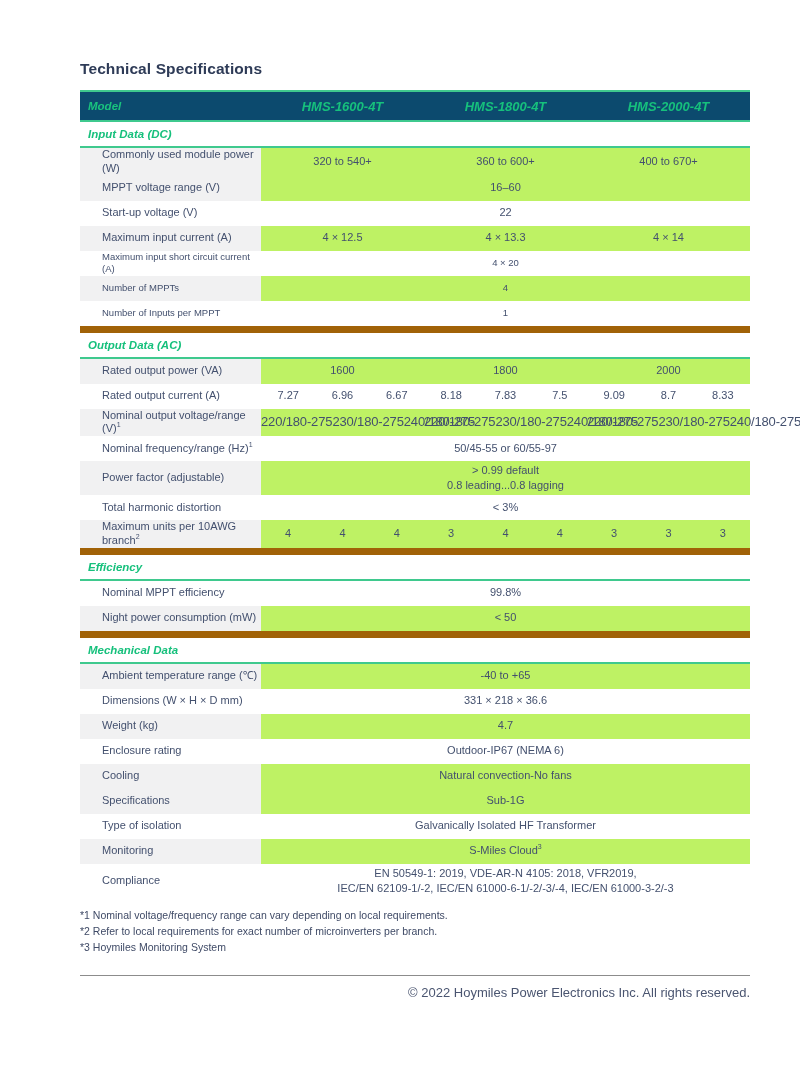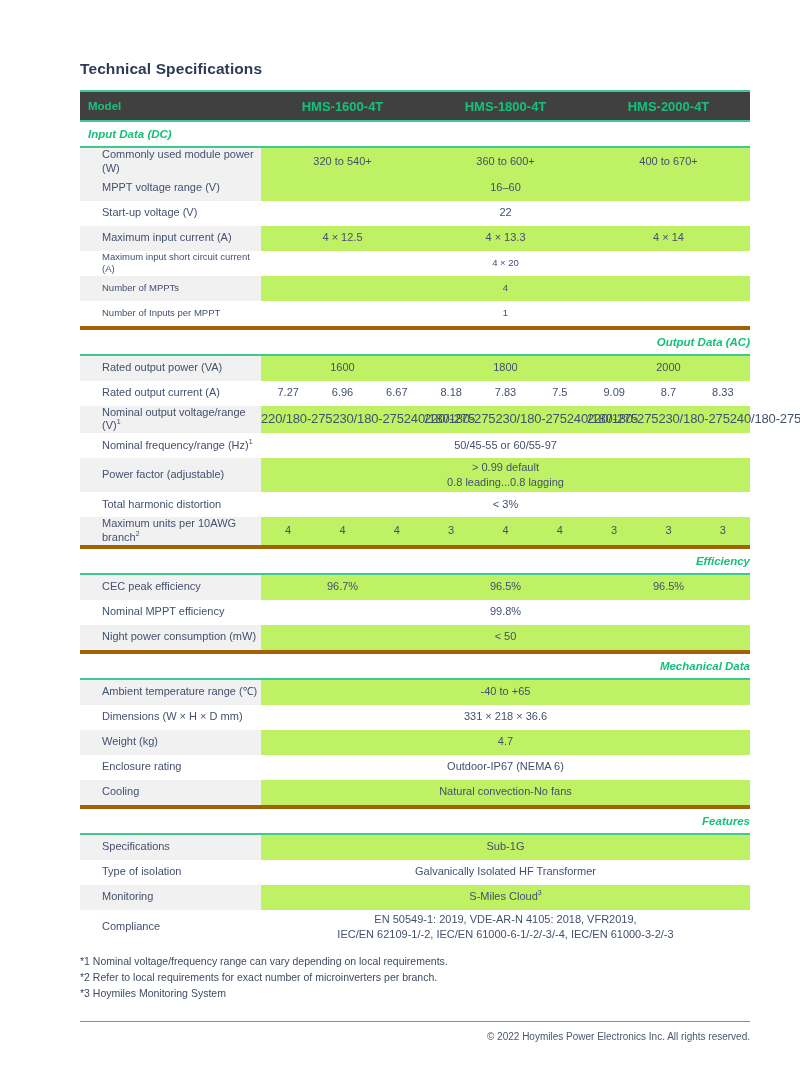--- a/index.html
+++ b/index.html
@@ -41,27 +41,28 @@
     border-collapse: collapse;
     table-layout: fixed;
   }
   table.spec td {
     vertical-align: middle;
     padding: 0;
   }
 
   
   tr.hdr td {
-    background: #404040;
+    background: #0c4a6e;
     height: 28px;
     border-top: 2px solid #3fc98e;
     border-bottom: 2px solid #3fc98e;
     font-weight: bold;
     color: #19c37d;
     font-size: 11.5px;
+    font-style: italic;
   }
   tr.hdr td.lbl {
     padding-left: 8px;
     text-align: left;
   }
   tr.hdr td.mdl {
     text-align: center;
     font-size: 13px;
     color: #16c07c;
   }
@@ -71,21 +72,21 @@
     height: 24px;
     background: #ffffff;
     border-bottom: 2px solid #3fc98e;
     color: #16c07c;
     font-weight: bold;
     font-size: 11.5px;
     padding-left: 8px;
     text-align: left;
     font-style: italic;
   }
-  tr.sect.topline td { border-top: 4px solid #a16207; text-align: right; }
+  tr.sect.topline td { border-top: 7px solid #a16207; }
 
   
   tr.data td {
     height: 25px;
     font-size: 11px;
     color: #43506e;
   }
   tr.data td.lbl {
     padding-left: 22px;
     text-align: left;
@@ -130,21 +131,21 @@
   .notes div { white-space: nowrap; }
 
   .rule {
     margin-top: 20px;
     border-top: 1px solid #8c8c8c;
     width: 670px;
   }
   .copyright {
     margin-top: 9px;
     text-align: right;
-    font-size: 10px;
+    font-size: 13px;
     color: #4a5570;
   }
 </style>
 </head>
 <body>
 
 <div class="page">
   <div class="content">
 
     <h1 class="title">Technical Specifications</h1>
@@ -287,26 +288,20 @@
               <div class="subcell-wrap">
                 <span class="subcell">3</span>
                 <span class="subcell">3</span>
                 <span class="subcell">3</span>
               </div>
             </td>
           </tr>
           <tr class="sect topline">
             <td colspan="4">Efficiency</td>
           </tr>
-          <tr class="data shade">
-            <td class="lbl">CEC peak efficiency</td>
-            <td class="val">96.7%</td>
-            <td class="val">96.5%</td>
-            <td class="val">96.5%</td>
-          </tr>
           <tr class="data plain">
             <td class="lbl">Nominal MPPT efficiency</td>
             <td class="val" colspan="3">99.8%</td>
           </tr>
           <tr class="data shade">
             <td class="lbl">Night power consumption (mW)</td>
             <td class="val" colspan="3">&lt; 50</td>
           </tr>
           <tr class="sect topline">
             <td colspan="4">Mechanical Data</td>
@@ -323,23 +318,20 @@
             <td class="lbl">Weight (kg)</td>
             <td class="val" colspan="3">4.7</td>
           </tr>
           <tr class="data plain">
             <td class="lbl">Enclosure rating</td>
             <td class="val" colspan="3">Outdoor-IP67 (NEMA 6)</td>
           </tr>
           <tr class="data shade">
             <td class="lbl">Cooling</td>
             <td class="val" colspan="3">Natural convection-No fans</td>
-          </tr>
-          <tr class="sect topline">
-            <td colspan="4">Features</td>
           </tr>
           <tr class="data shade">
             <td class="lbl">Specifications</td>
             <td class="val" colspan="3">Sub-1G</td>
           </tr>
           <tr class="data plain">
             <td class="lbl">Type of isolation</td>
             <td class="val" colspan="3">Galvanically Isolated HF Transformer</td>
           </tr>
           <tr class="data shade">

